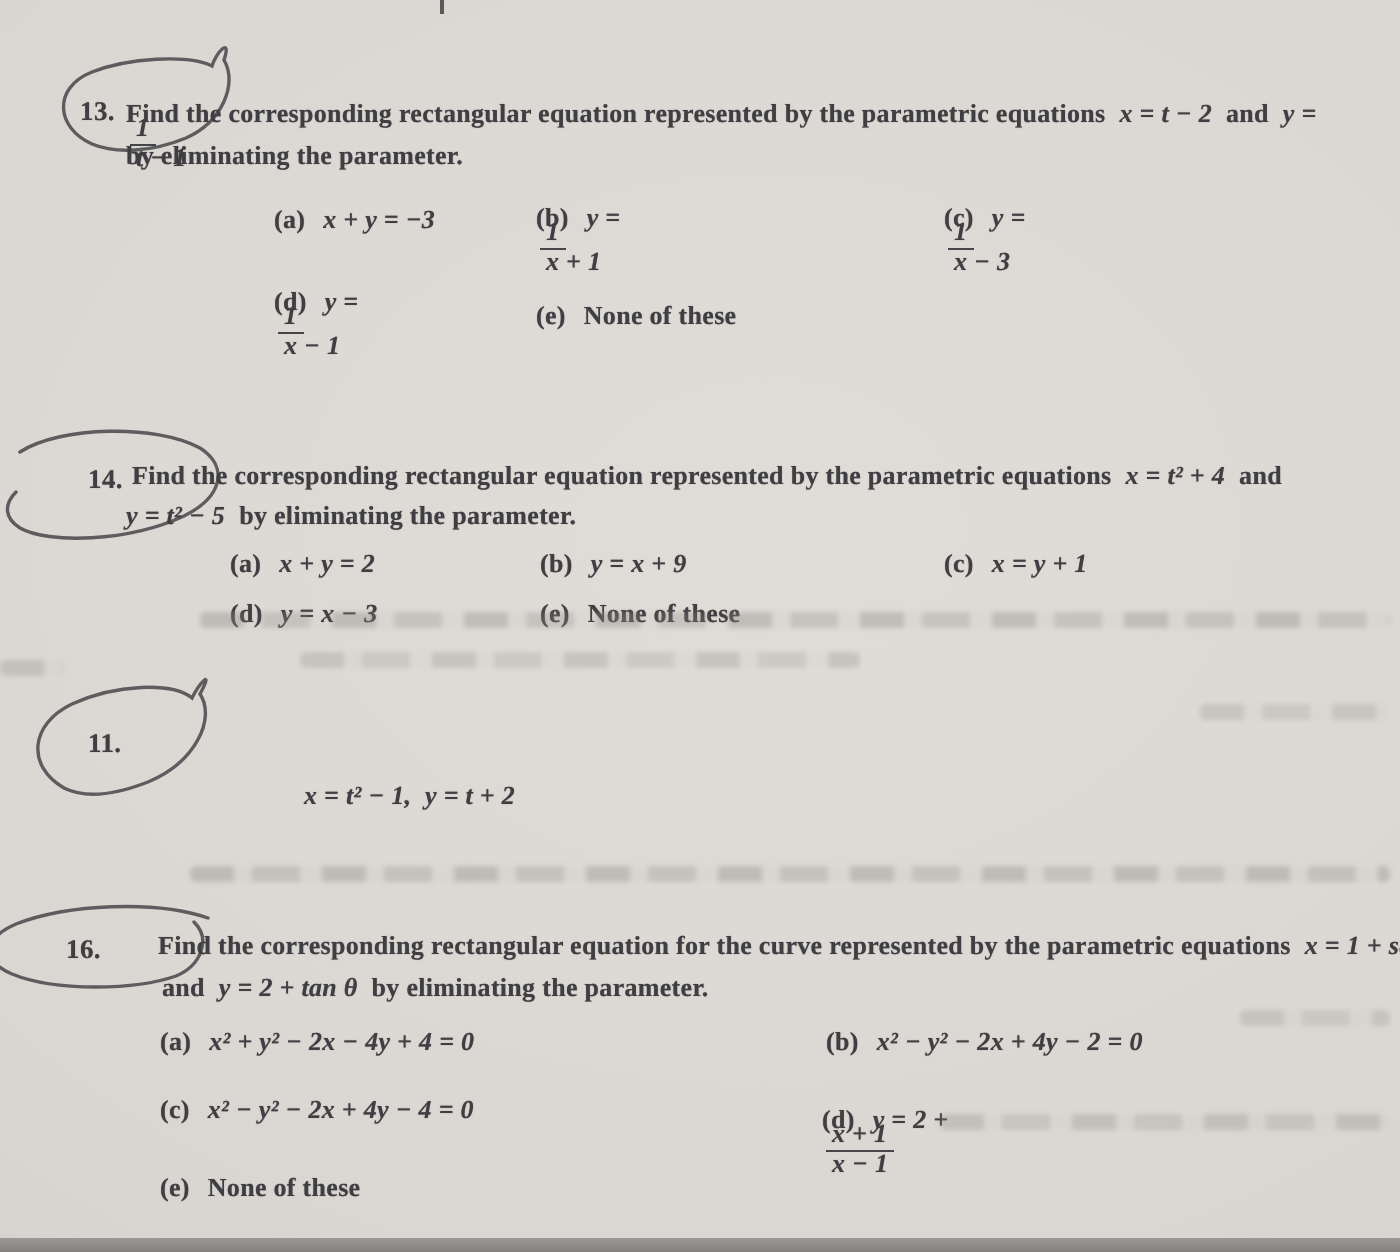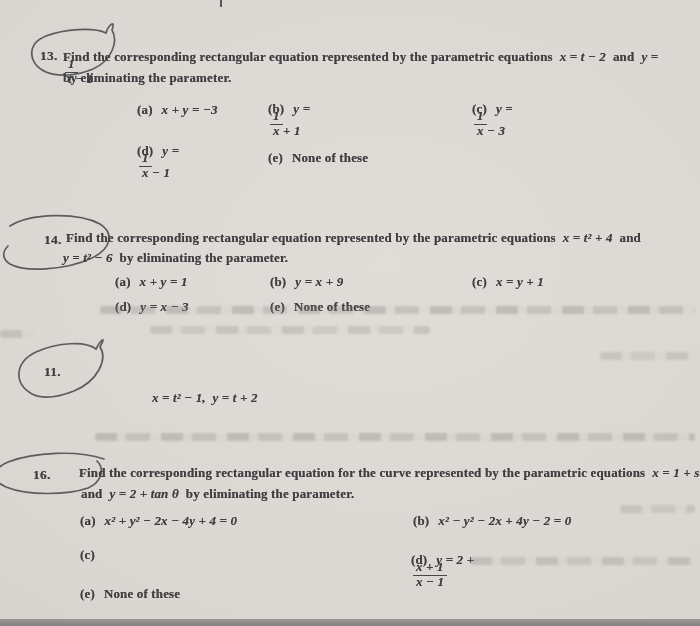--- a/index.html
+++ b/index.html
@@ -99,26 +99,26 @@
     <span style="position:static">None of these</span>
   </div>
 
   <div class="txt qnum" style="left:44px;top:232px">14.</div>
   <div class="txt line" style="left:66px;top:230px">
     <span style="position:static">Find the corresponding rectangular equation represented by the parametric equations</span>
     <span class="math" style="position:static">x = t² + 4</span>
     <span style="position:static">and</span>
   </div>
   <div class="txt line" style="left:63px;top:250px">
-    <span class="math" style="position:static">y = t² − 6</span>
+    <span class="math" style="position:static">y = t² − 5</span>
     <span style="position:static">by eliminating the parameter.</span>
   </div>
   <div class="txt opt" style="left:115px;top:274px">
     <span class="okey" style="position:static">(a)</span>
-    <span class="math" style="position:static">x + y = 1</span>
+    <span class="math" style="position:static">x + y = 2</span>
   </div>
   <div class="txt opt" style="left:270px;top:274px">
     <span class="okey" style="position:static">(b)</span>
     <span class="math" style="position:static">y = x + 9</span>
   </div>
   <div class="txt opt" style="left:472px;top:274px">
     <span class="okey" style="position:static">(c)</span>
     <span class="math" style="position:static">x = y + 1</span>
   </div>
   <div class="txt opt" style="left:115px;top:299px">
@@ -146,20 +146,21 @@
   <div class="txt opt" style="left:80px;top:513px">
     <span class="okey" style="position:static">(a)</span>
     <span class="math" style="position:static">x² + y² − 2x − 4y + 4 = 0</span>
   </div>
   <div class="txt opt" style="left:413px;top:513px">
     <span class="okey" style="position:static">(b)</span>
     <span class="math" style="position:static">x² − y² − 2x + 4y − 2 = 0</span>
   </div>
   <div class="txt opt" style="left:80px;top:547px">
     <span class="okey" style="position:static">(c)</span>
+    <span class="math" style="position:static">x² − y² − 2x + 4y − 4 = 0</span>
   </div>
   <div class="txt opt" style="left:411px;top:540px;height:40px">
     <span class="okey" style="position:static">(d)</span>
     <span class="math" style="position:static">y = 2 +</span>
     <span class="frac math">
       <span class="num">x + 1</span>
       <span class="den">x − 1</span>
     </span>
   </div>
   <div class="txt opt" style="left:80px;top:586px">

